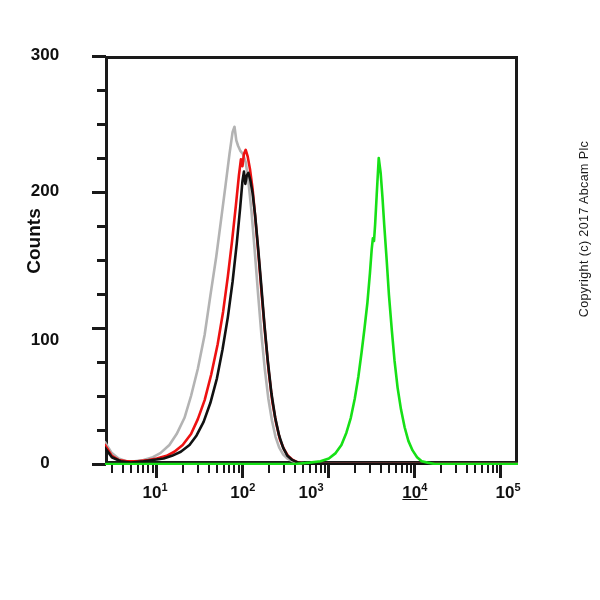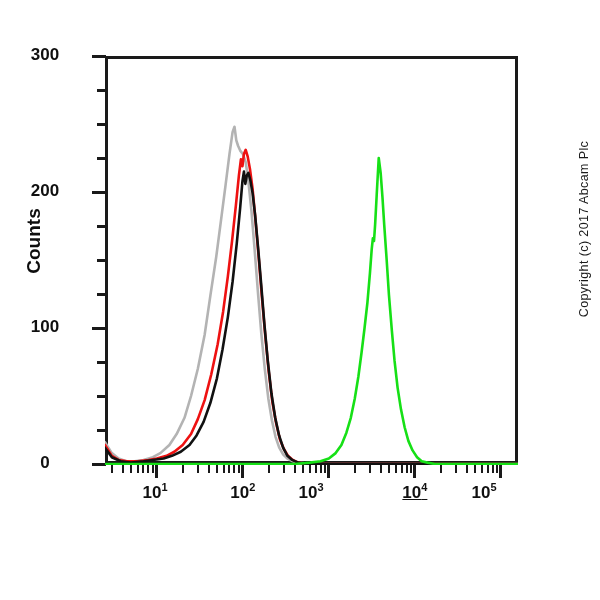--- a/index.html
+++ b/index.html
@@ -105,21 +105,21 @@
 <body>
 
 <div id="root">
 
   <div class="plot-frame"></div>
 
   <div class="y-label-wrap" id="y-axis-group">
       <div class="y-tick-major" style="top: 462.5px;"></div>
       <div class="y-label" style="top: 453px;">0</div>
       <div class="y-tick-major" style="top: 326.5px;"></div>
-      <div class="y-label" style="top: 317px;">100</div>
+      <div class="y-label" style="top: 330px;">100</div>
       <div class="y-tick-major" style="top: 190.5px;"></div>
       <div class="y-label" style="top: 181px;">200</div>
       <div class="y-tick-major" style="top: 54.5px;"></div>
       <div class="y-label" style="top: 45px;">300</div>
       <div class="y-tick-minor" style="top: 428.5px;"></div>
       <div class="y-tick-minor" style="top: 394.5px;"></div>
       <div class="y-tick-minor" style="top: 360.5px;"></div>
       <div class="y-tick-minor" style="top: 292.5px;"></div>
       <div class="y-tick-minor" style="top: 258.5px;"></div>
       <div class="y-tick-minor" style="top: 224.5px;"></div>
@@ -131,21 +131,21 @@
   <div id="x-axis-group">
       <div class="x-tick-major" style="left: 155.295px;"></div>
       <div class="x-label" style="left: 155px;">10<sup>1</sup></div>
       <div class="x-tick-major" style="left: 241.323px;"></div>
       <div class="x-label" style="left: 242.823px;">10<sup>2</sup></div>
       <div class="x-tick-major" style="left: 327.352px;"></div>
       <div class="x-label" style="left: 311px;">10<sup>3</sup></div>
       <div class="x-tick-major" style="left: 413.381px;"></div>
       <div class="x-label" style="left: 414.881px; text-decoration: underline;">10<sup>4</sup></div>
       <div class="x-tick-major" style="left: 499.41px;"></div>
-      <div class="x-label" style="left: 484px;">10<sup>5</sup></div>
+      <div class="x-label" style="left: 508px;">10<sup>5</sup></div>
       <div class="x-tick-minor" style="left: 110.812px;"></div>
       <div class="x-tick-minor" style="left: 121.56px;"></div>
       <div class="x-tick-minor" style="left: 129.897px;"></div>
       <div class="x-tick-minor" style="left: 136.709px;"></div>
       <div class="x-tick-minor" style="left: 142.468px;"></div>
       <div class="x-tick-minor" style="left: 147.457px;"></div>
       <div class="x-tick-minor" style="left: 151.858px;"></div>
       <div class="x-tick-minor" style="left: 181.692px;"></div>
       <div class="x-tick-minor" style="left: 196.841px;"></div>
       <div class="x-tick-minor" style="left: 207.589px;"></div>

